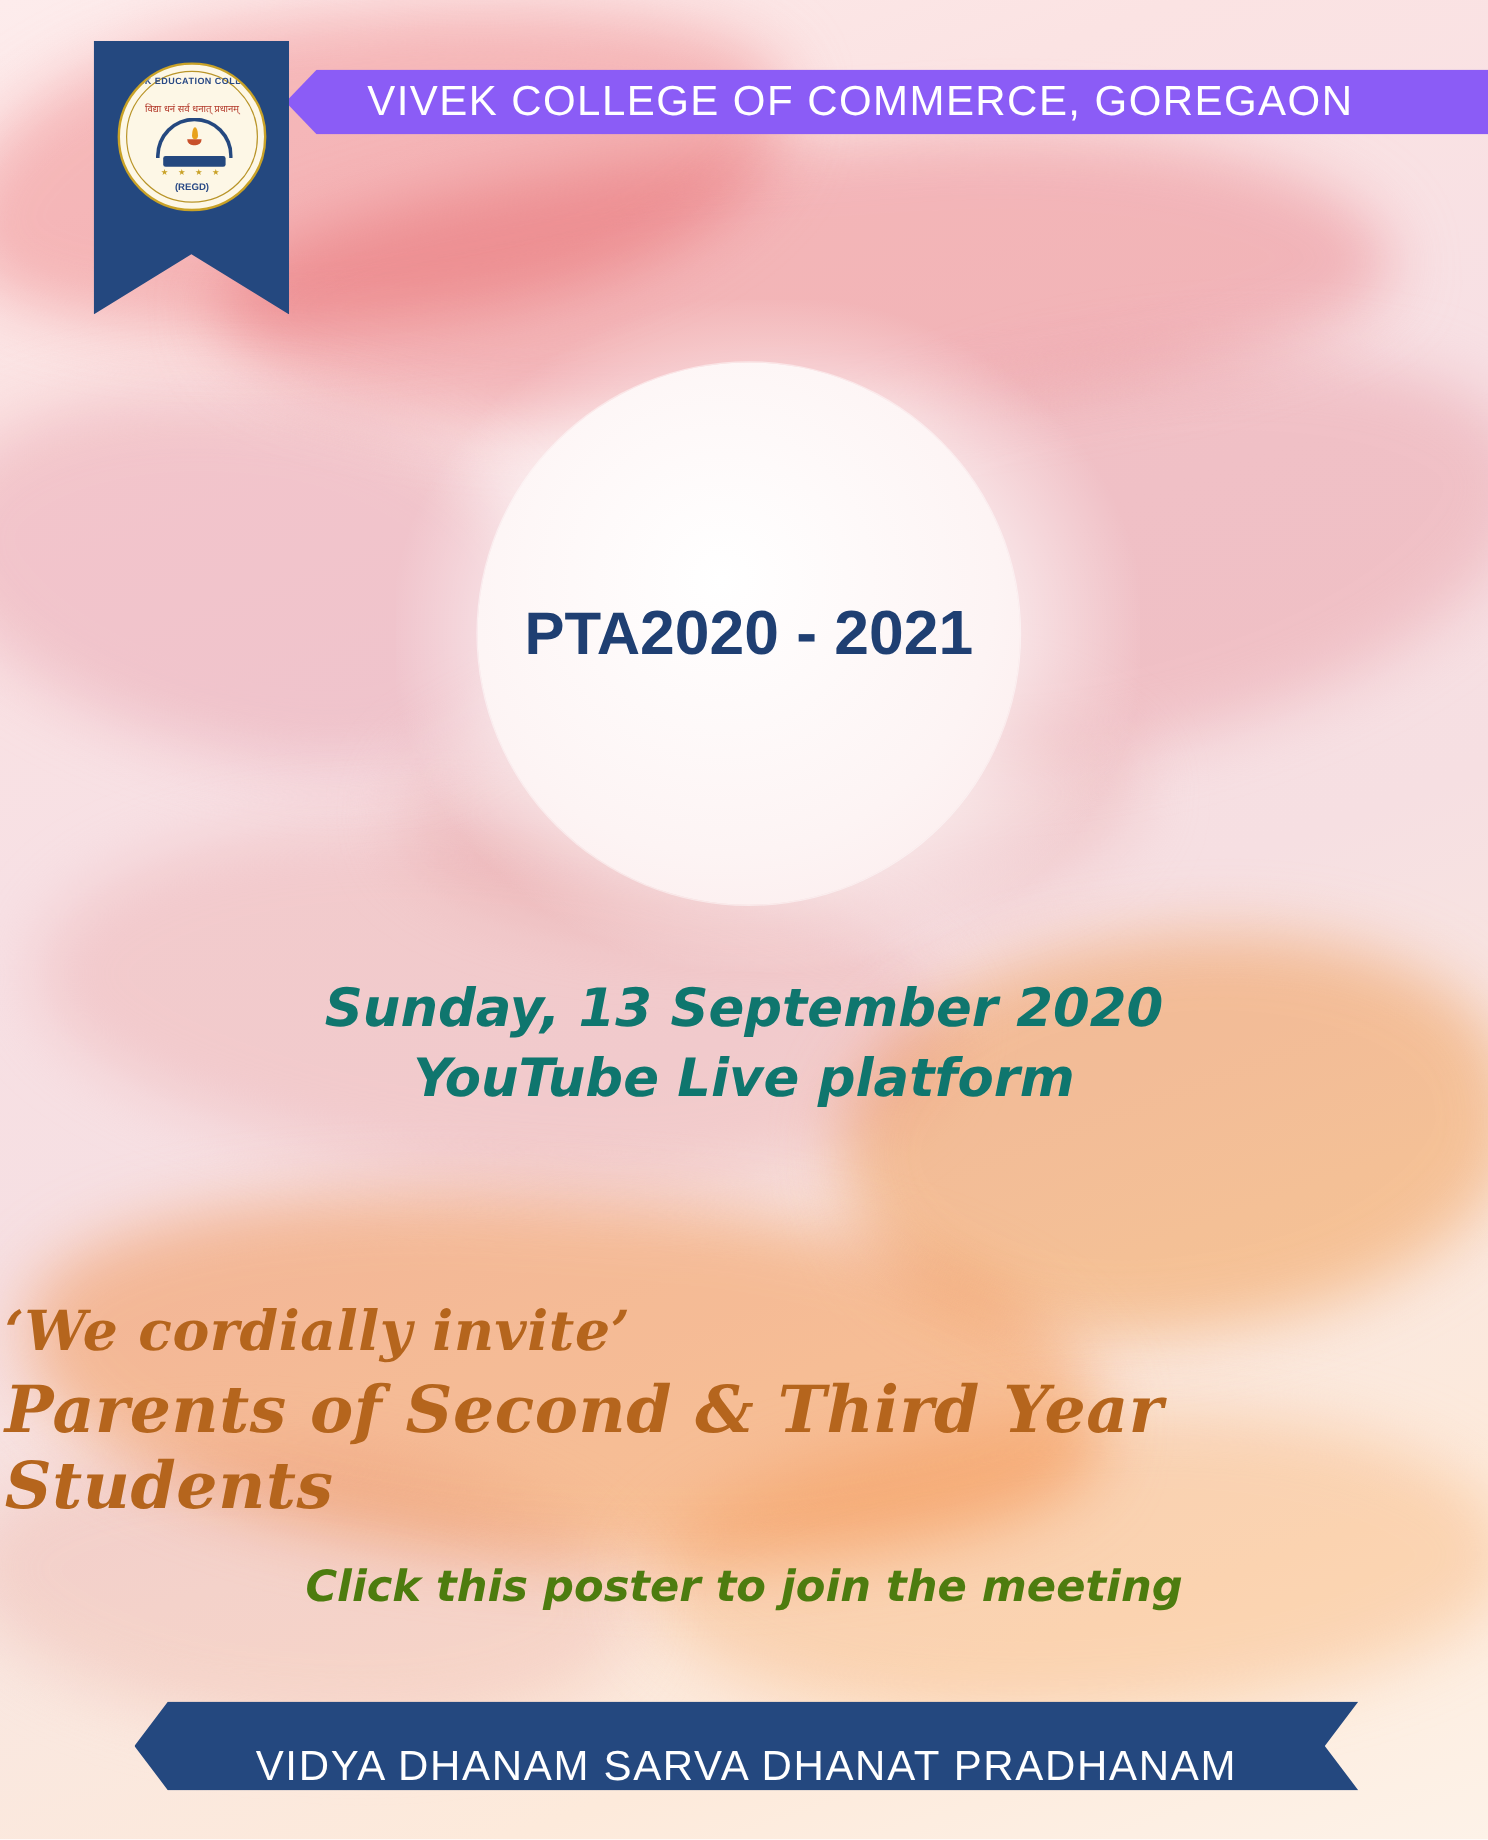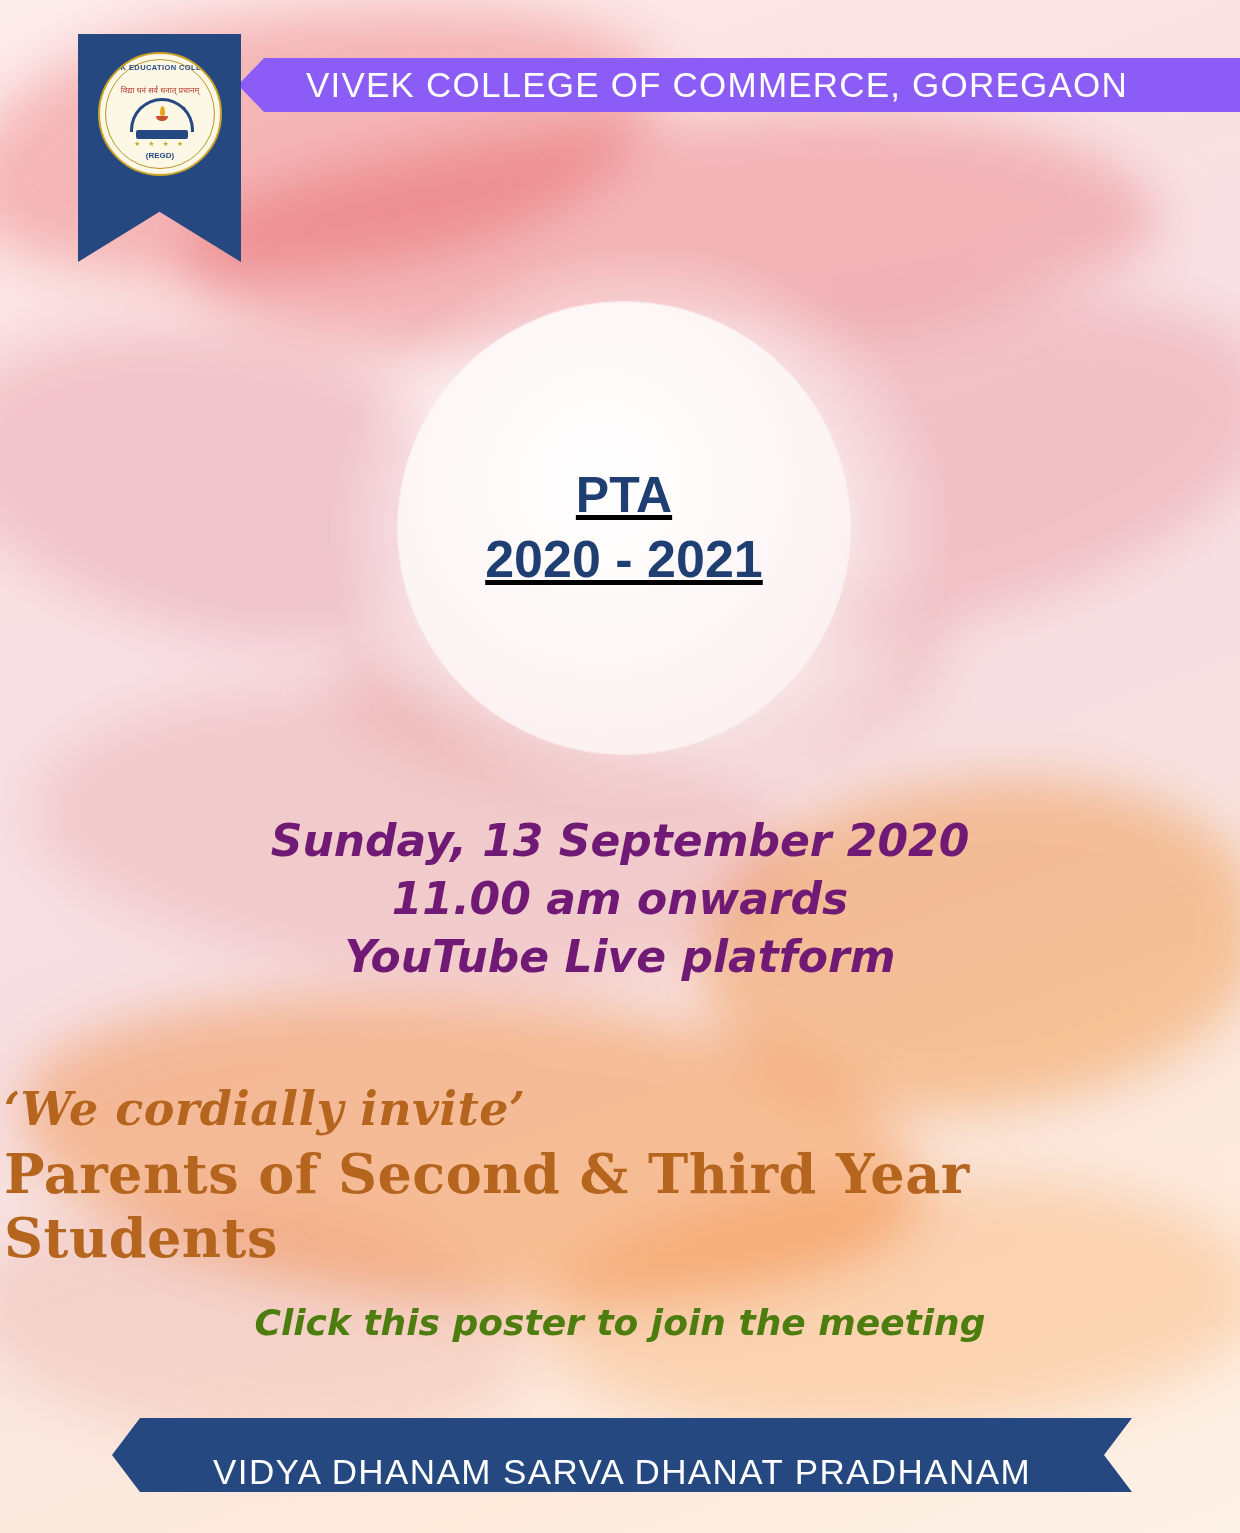--- a/index.html
+++ b/index.html
@@ -209,43 +209,42 @@
   
   .circle {
     position: absolute;
     left: 398px;
     top: 302px;
     width: 452px;
     height: 452px;
     border-radius: 50%;
     background: radial-gradient(circle at 45% 40%, #ffffff 0%, #fdf4f4 62%, #fbe9ea 100%);
     display: flex;
-    flex-direction: column;
+    flex-direction: row;
     align-items: center;
     justify-content: center;
     box-shadow: 0 0 0 1px rgba(255,255,255,0.5);
-    text-decoration: underline;
   }
   .circle-line {
     color: #1f3f72;
     font-weight: bold;
     font-size: 50px;
     line-height: 1.25;
     text-align: center;
     font-family: "Liberation Sans", sans-serif;
   }
   .circle-line.big { font-size: 52px; }
 
   
   .details {
     position: absolute;
     left: 0; right: 0;
     top: 812px;
     text-align: center;
-    color: #701a75;
+    color: #0f766e;
   }
   .details div {
     font-size: 44px;
     font-weight: bold;
     font-style: italic;
     line-height: 1.32;
     font-family: "DejaVu Sans", sans-serif;
   }
 
   
@@ -258,20 +257,21 @@
     font-family: "DejaVu Serif", serif;
   }
   .invite-line1 {
     font-size: 46px;
     font-style: italic;
     font-weight: bold;
     letter-spacing: .5px;
   }
   .invite-line2 {
     font-size: 54px;
+    font-style: italic;
     font-weight: bold;
     margin-top: 6px;
     letter-spacing: .5px;
   }
 
   
   .click-line {
     position: absolute;
     left: 0; right: 0;
     top: 1302px;
@@ -344,21 +344,20 @@
   </div>
 
 
   <div class="circle">
     <div class="circle-line">PTA</div>
     <div class="circle-line big">2020 - 2021</div>
   </div>
 
   <div class="details">
     <div>Sunday, 13 September 2020</div>
-    <div>11.00 am onwards</div>
     <div>YouTube Live platform</div>
   </div>
 
   <div class="invite">
     <div class="invite-line1">‘We cordially invite’</div>
     <div class="invite-line2">Parents of Second &amp; Third Year Students</div>
   </div>
 
   <div class="click-line">Click this poster to join the meeting</div>
 

